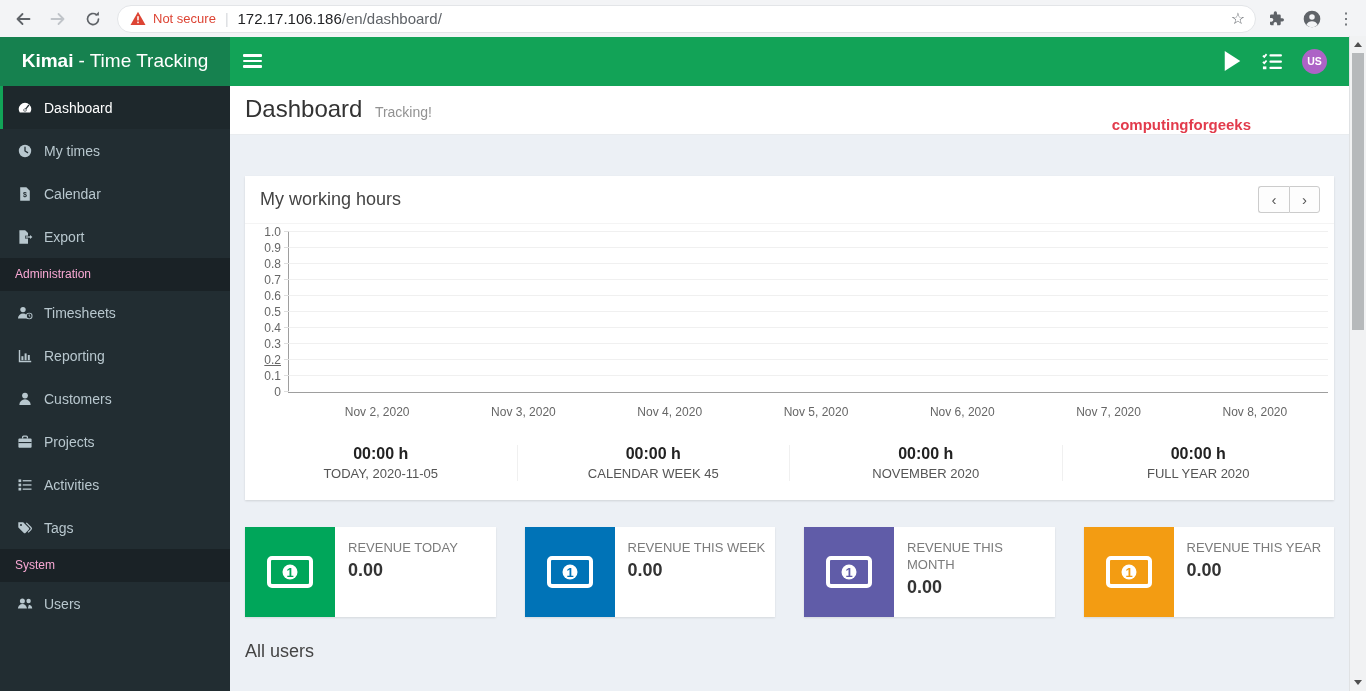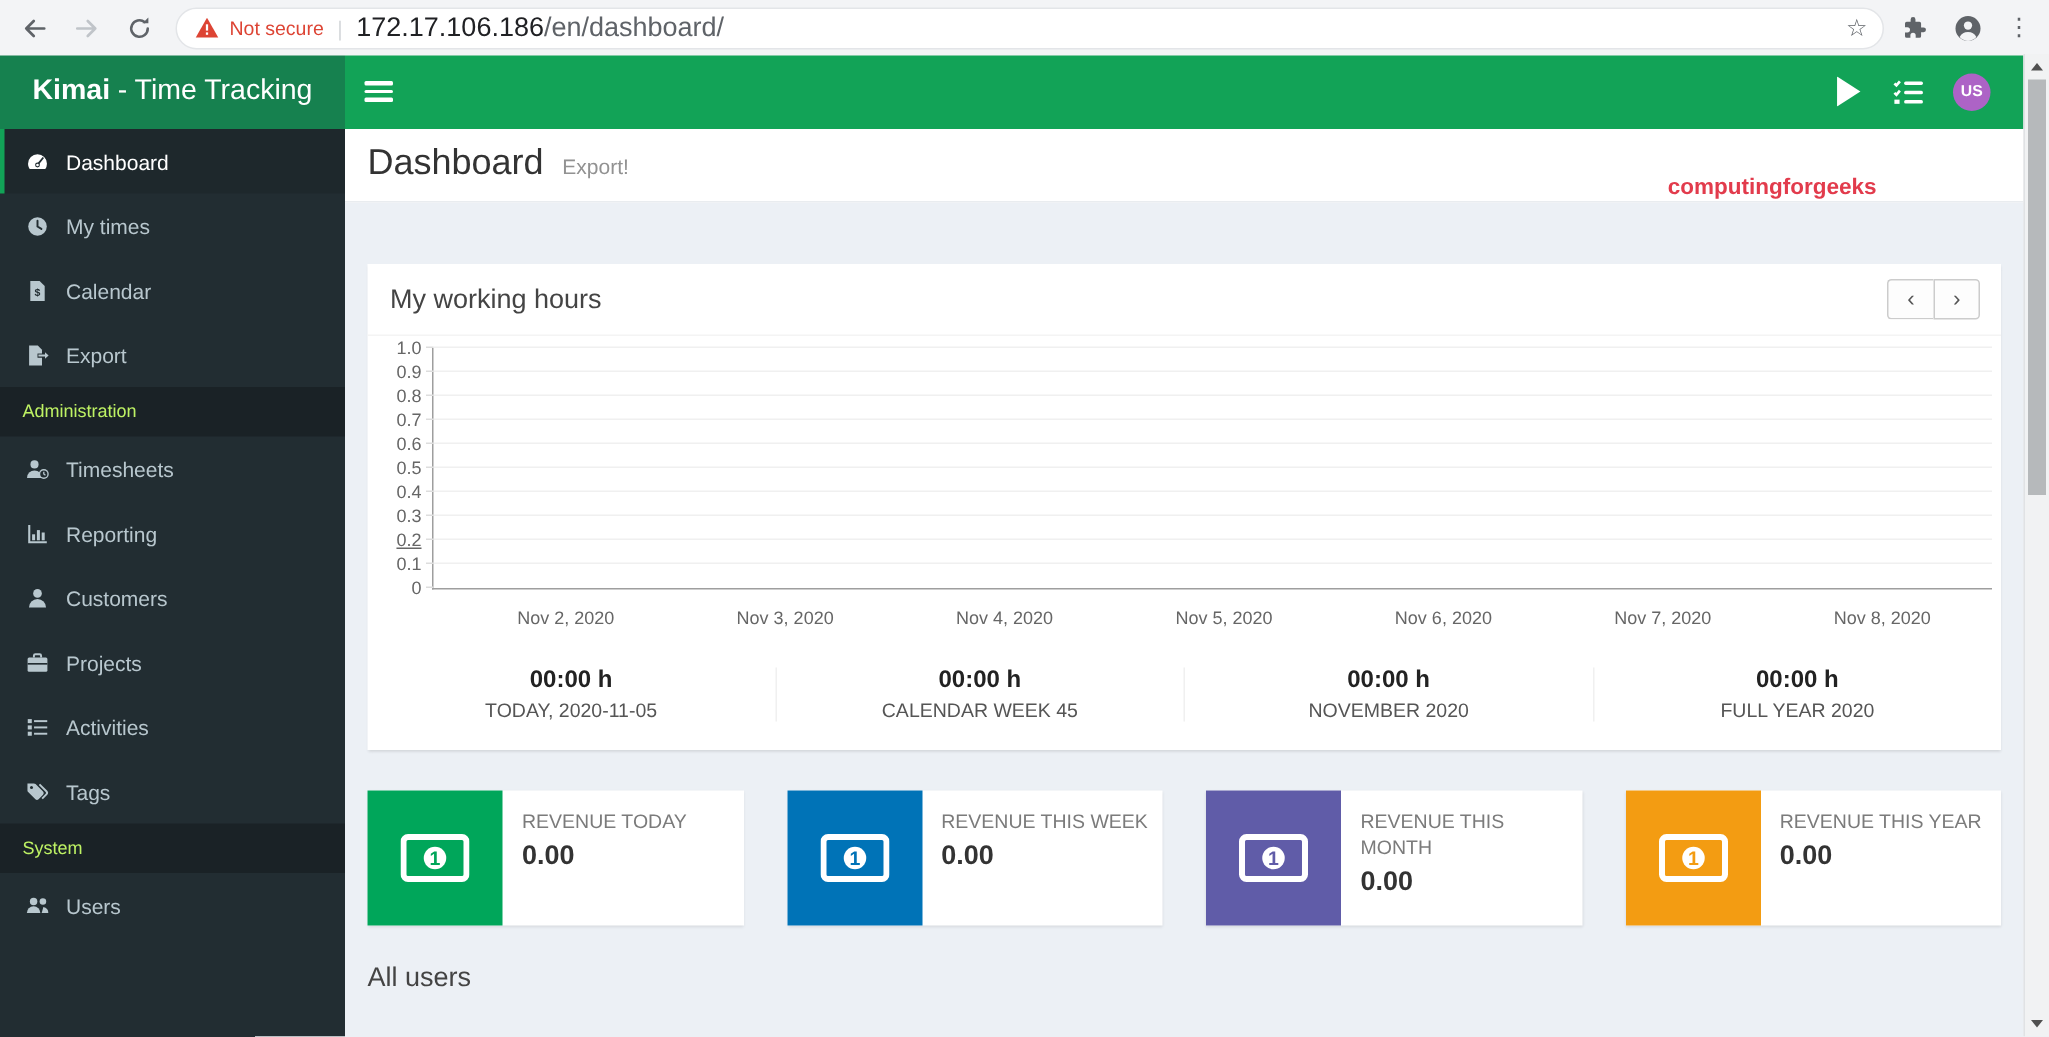--- a/index.html
+++ b/index.html
@@ -8,21 +8,21 @@
 
   
   .browser-bar { position:absolute; top:0; left:0; width:1366px; height:37px;
     background:#f3f4f6; display:flex; align-items:center; z-index:30; }
   .nav-icons { display:flex; align-items:center; gap:15px; padding:0 14px 0 13px; }
   .nav-btn { width:20px; height:20px; display:flex; align-items:center; justify-content:center; cursor:pointer; }
   .omnibox { flex:1; height:28px; background:#fff; border:1px solid #e3e5e8; border-radius:14px;
     display:flex; align-items:center; padding:0 10px 0 12px; margin-right:10px; }
   .sec-label { color:var(--warning-red,#dd4434); font-size:13px; margin-left:7px; }
   .omni-sep { color:#d6d9dc; margin:0 9px; font-size:14px; }
-  .url { font-size:18px; color:#202124; }
+  .url { font-size:15px; color:#202124; }
   .url .path { color:#5f6368; }
   .omni-spacer { flex:1; }
   .star { font-size:16px; color:#5f6368; cursor:pointer; }
   .browser-actions { display:flex; align-items:center; gap:16px; padding-right:12px; }
   .dots { font-size:16px; color:#5f6368; cursor:pointer; line-height:1; }
 
   
   .app-header { position:absolute; top:36px; left:0; width:1349px; height:50px;
     background:var(--header-green,#12a357); z-index:20; }
   .logo { position:absolute; left:0; top:0; width:230px; height:50px;
@@ -42,21 +42,21 @@
 
   
   .sidebar { position:absolute; left:0; top:86px; bottom:0; width:230px;
     background:var(--sidebar-bg,#222d32); z-index:10; }
   .side-item { height:43px; display:flex; align-items:center; padding-left:12px;
     border-left:3px solid transparent; color:#b8c7ce; font-size:14px; cursor:pointer; }
   .side-item .si-icon { width:20px; margin-right:9px; display:flex; align-items:center; justify-content:center; }
   .side-item.active { background:var(--sidebar-active-bg,#1e282c);
     border-left-color:var(--accent,#12a357); color:#fff; }
   .side-section { height:33px; line-height:33px; padding-left:15px; background:#1a2226;
-    color:#bef264; font-size:12px; }
+    color:#f9a8d4; font-size:12px; }
   .si-icon svg { fill:currentColor; }
 
   
   .main { position:absolute; left:230px; top:86px; right:17px; bottom:0;
     background:var(--content-bg,#ecf0f5); }
   .content-header { height:49px; background:#fff; padding:9px 15px 0; border-bottom:1px solid #e9ecef; }
   .page-title { display:inline; font-size:24px; font-weight:400; color:#333; }
   .page-subtitle { font-size:14px; color:#929292; margin-left:8px; }
   .watermark { position:absolute; top:30px; right:98px; color:var(--watermark-red,#e23b4c);
     font-size:15px; font-weight:700; z-index:5; }
@@ -310,21 +310,21 @@
           <path d="M10.8 12.6h4.4a4 4 0 0 0-3.3-3.9z"></path>
         </svg>
     </span>
     <span>Users</span>
   </div>
 </div>
 
 <div class="main">
   <div class="content-header">
     <h1 class="page-title">Dashboard</h1>
-    <span class="page-subtitle">Export!</span>
+    <span class="page-subtitle">Tracking!</span>
   </div>
   <div class="watermark">computingforgeeks</div>
 
   <div class="panel">
     <div class="panel-header">
       <span class="panel-title">My working hours</span>
       <div class="btn-group">
         <div class="nav-chip">‹</div>
         <div class="nav-chip">›</div>
       </div>

